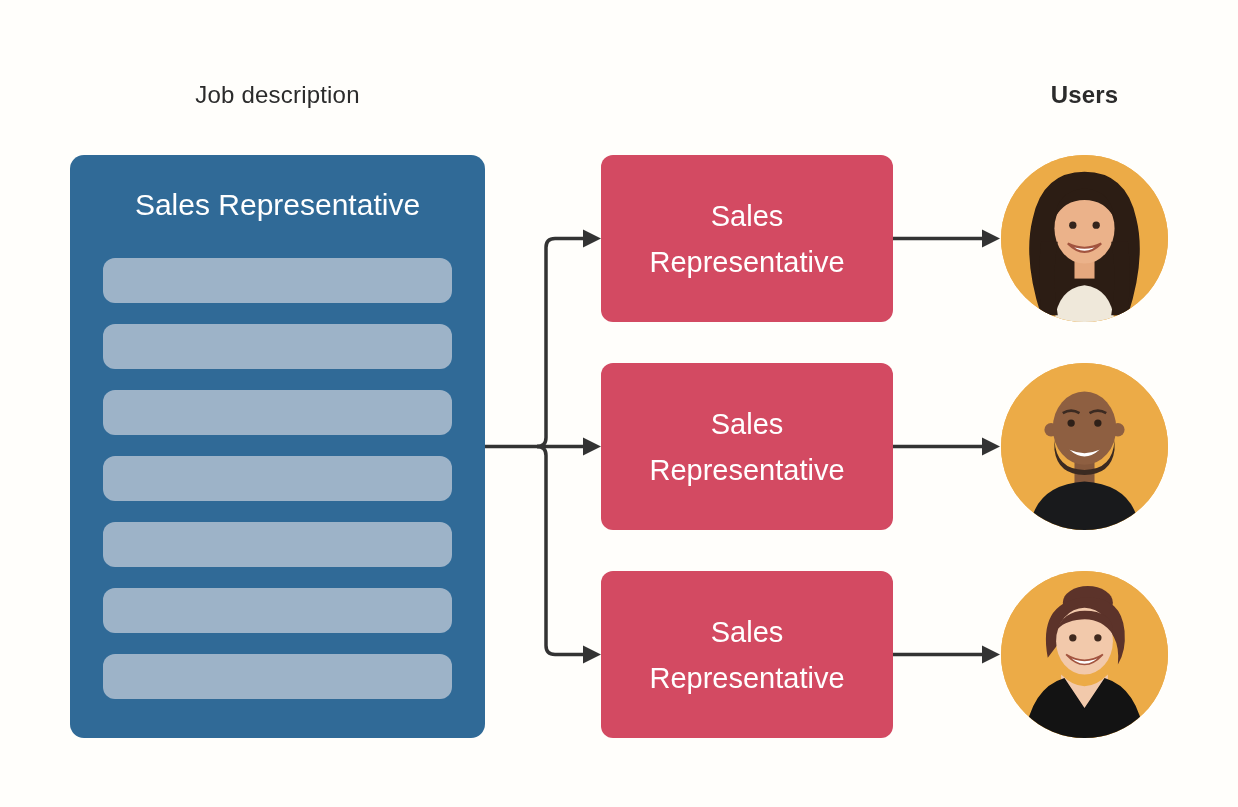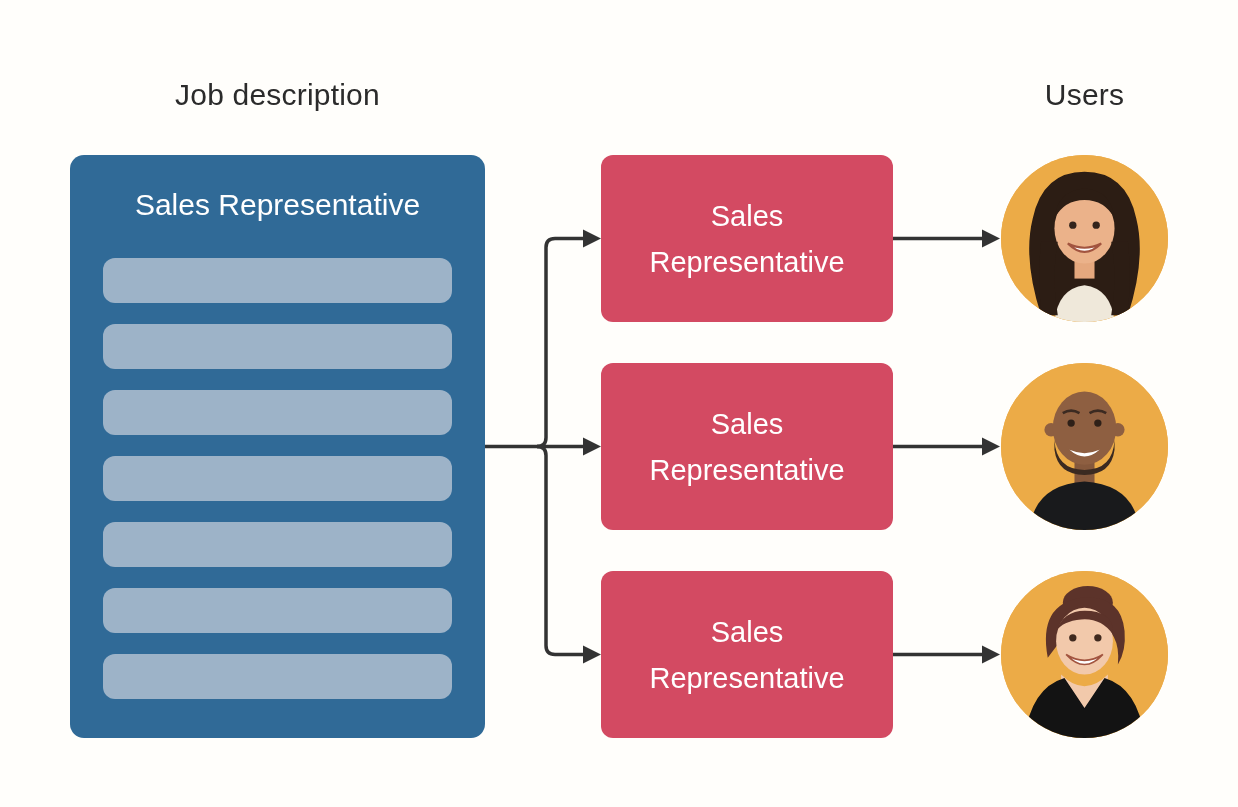--- a/index.html
+++ b/index.html
@@ -5,26 +5,26 @@
   html,body { margin:0; padding:0; background:#ffffff; }
   .canvas {
     position:relative; width:1238px; height:807px;
     background:var(--canvas-bg,#FFFEFB);
     font-family:"Liberation Sans", sans-serif;
     overflow:hidden;
   }
 
   
   .col-heading {
-    position:absolute; top:76px; font-size:30px; line-height:38px;
+    position:absolute; top:76px; font-size:24px; line-height:38px;
     color:var(--heading-text,#2B2B2B); text-align:center; letter-spacing:.2px;
   }
   #h-job   { left:70px;   width:415px; }
   #h-pos   { left:601px;  width:292px; }
-  #h-users { left:1001px; width:167px; }
+  #h-users { left:1001px; width:167px;font-weight:bold; }
 
   
   .job-card {
     position:absolute; left:70px; top:155px; width:415px; height:583px;
     background:var(--job-card-bg,#306A97); border-radius:14px;
   }
   .job-title {
     position:absolute; top:24px; left:0; width:100%; text-align:center;
     color:var(--card-text,#fff); font-size:30px; line-height:52px;
   }

